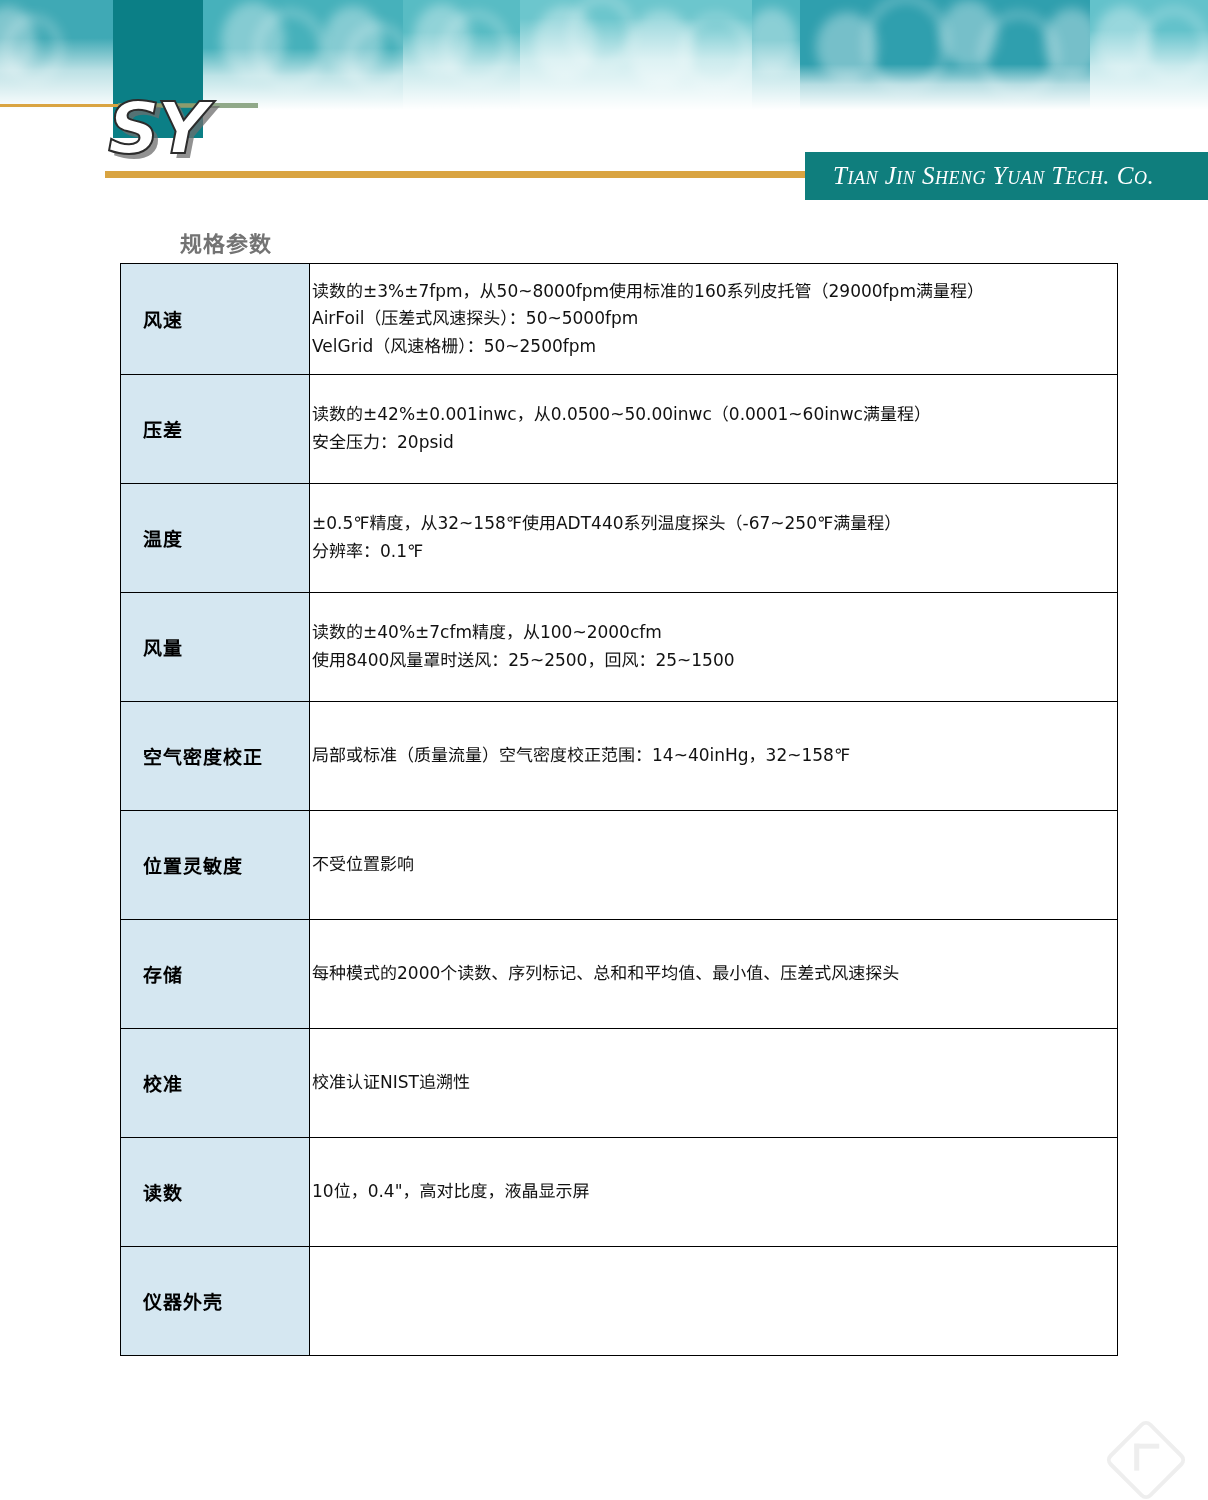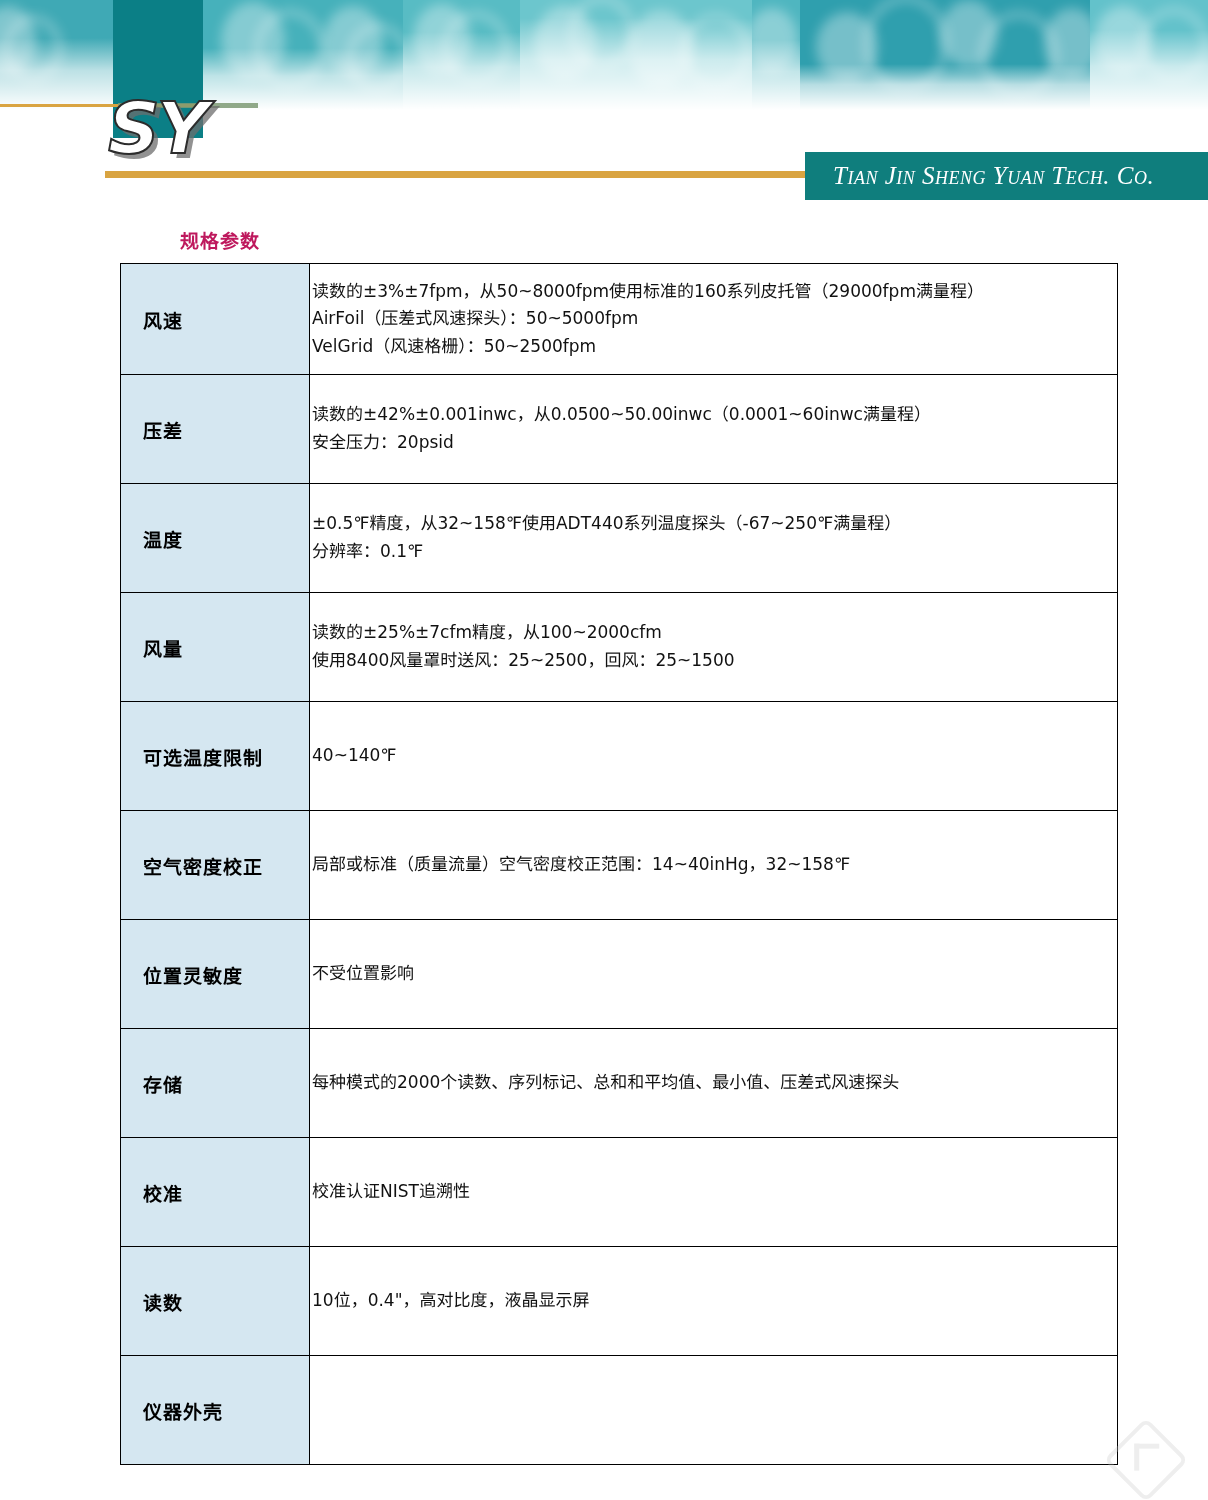--- a/index.html
+++ b/index.html
@@ -120,42 +120,42 @@
     padding-left: 28px;
     white-space: nowrap;
   }
 
   
   .section-title {
     position: absolute;
     left: 180px; top: 226px;
     font-family: "DejaVu Sans", sans-serif;
     font-weight: bold;
-    font-size: 19px;
-    color: #be185d;
+    font-size: 22px;
+    color: #737373;
     letter-spacing: 1px;
   }
 
   
   .spec-table {
     position: absolute;
     left: 120px; top: 263px;
     width: 998px;
     border-collapse: collapse;
     table-layout: fixed;
   }
   .spec-table td {
     border: 1.5px solid #000000;
     vertical-align: middle;
     padding: 0;
   }
   .spec-table td.label {
     width: 166px;
     background: #d5e7f1;
-    font-family: Liberation Serif, serif;
+    font-family: Liberation Mono, monospace;
     font-weight: bold;
     font-size: 19px;
     color: #000000;
     padding: 10px 0 10px 22px;
     letter-spacing: 1px;
     white-space: nowrap;
   }
   .spec-table td.value {
     background: #ffffff;
     padding: 12px 10px 12px 2px;
@@ -312,28 +312,22 @@
     <tr class="r-mid">
       <td class="label">温度</td>
       <td class="value">
         <span class="ln">±0.5℉精度，从32~158℉使用ADT440系列温度探头（-67~250℉满量程）</span>
         <span class="ln">分辨率：0.1℉</span>
       </td>
     </tr>
     <tr class="r-mid">
       <td class="label">风量</td>
       <td class="value">
-        <span class="ln">读数的±25%±7cfm精度，从100~2000cfm</span>
+        <span class="ln">读数的±40%±7cfm精度，从100~2000cfm</span>
         <span class="ln">使用8400风量罩时送风：25~2500，回风：25~1500</span>
-      </td>
-    </tr>
-    <tr class="r-mid">
-      <td class="label">可选温度限制</td>
-      <td class="value">
-        <span class="ln">40~140℉</span>
       </td>
     </tr>
     <tr class="r-mid">
       <td class="label">空气密度校正</td>
       <td class="value">
         <span class="ln">局部或标准（质量流量）空气密度校正范围：14~40inHg，32~158℉</span>
       </td>
     </tr>
     <tr class="r-mid">
       <td class="label">位置灵敏度</td>

